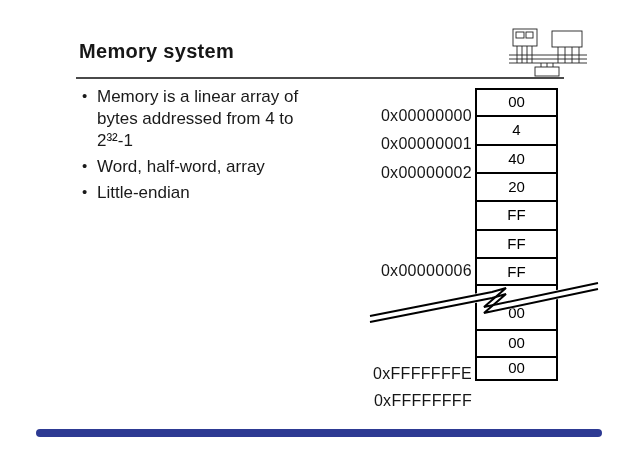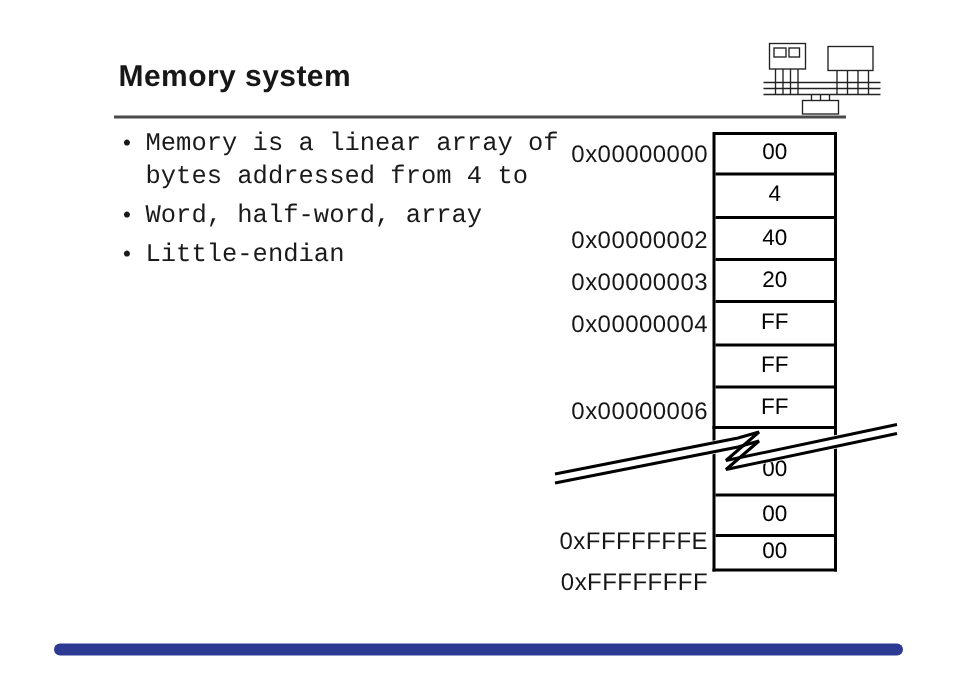--- a/index.html
+++ b/index.html
@@ -9,26 +9,26 @@
   }
   .title {
     position:absolute; left:79px; top:40px; font-size:20px; font-weight:700;
     color:#171717; letter-spacing:0.3px; white-space:nowrap;
   }
   .title-rule { position:absolute; left:76px; top:77px; width:488px; height:2px; background:#4a4a4a; }
 
   .bullets { position:absolute; left:80px; top:86px; width:310px; font-size:17px; line-height:22px; color:#1a1a1a; }
   .bullet-item { position:relative; padding-left:17px; margin-bottom:4px; }
   .bullet-marker { position:absolute; left:2px; top:-1px; font-size:15px; }
-  .bullet-line { white-space:nowrap;font-family:Liberation Mono, monospace; }
+  .bullet-line { white-space:nowrap; }
 
   .mem { position:absolute; left:360px; top:85px; width:260px; height:335px; }
   .addr {
     position:absolute; left:0; width:112px; height:28px; line-height:28px;
-    text-align:right; font-size:16px; letter-spacing:0.3px; white-space:nowrap; color:#161616;
+    text-align:right; font-size:16px; letter-spacing:0.3px; white-space:nowrap; color:#161616;margin-top:12px;
   }
   .cellv {
     position:absolute; left:115px; width:83px; height:28px; line-height:28px;
     text-align:center; font-size:15px; color:#000000;
   }
   .membox { position:absolute; left:115px; top:3px; width:83px; height:198px; border:2px solid #000; box-sizing:border-box; }
   .hline  { position:absolute; left:117px; width:79px; height:2px; background:#000; }
   .vline  { position:absolute; top:199px; height:97px; width:2px; background:#000; }
   .vline.l { left:115px; } .vline.r { left:196px; }
   .bline  { position:absolute; left:115px; top:294px; width:83px; height:2px; background:#000; }
@@ -66,38 +66,38 @@
     <line x1="45" y1="37" x2="45" y2="41"></line>
   </svg>
 
   <div class="title-rule" style="background: rgb(74, 74, 74);"></div>
 
   <div class="bullets">
     <div class="bullet-item">
       <span class="bullet-marker">•</span>
       <div class="bullet-line">Memory is a linear array of</div>
       <div class="bullet-line">bytes addressed from 4 to</div>
+      <div class="bullet-line">2³²-1</div>
     </div>
     <div class="bullet-item">
       <span class="bullet-marker">•</span>
       <div class="bullet-line">Word, half-word, array</div>
     </div>
     <div class="bullet-item">
       <span class="bullet-marker">•</span>
       <div class="bullet-line">Little-endian</div>
     </div>
   </div>
 
   <div class="mem">
 
     <div class="addr" style="top:5px">0x00000000</div>
+    <div class="addr" style="top:33px">0x00000001</div>
     <div class="addr" style="top:62px">0x00000002</div>
-    <div class="addr" style="top:90px">0x00000003</div>
-    <div class="addr" style="top:118px">0x00000004</div>
-    <div class="addr" style="top:176px">0x00000006</div>
+    <div class="addr" style="top:160px">0x00000006</div>
 
     <div class="membox"></div>
     <div class="hline" style="top:30px"></div>
     <div class="hline" style="top:59px"></div>
     <div class="hline" style="top:87px"></div>
     <div class="hline" style="top:115px"></div>
     <div class="hline" style="top:144px"></div>
     <div class="hline" style="top:172px"></div>
 
     <div class="cellv" style="top:3px">00</div>

